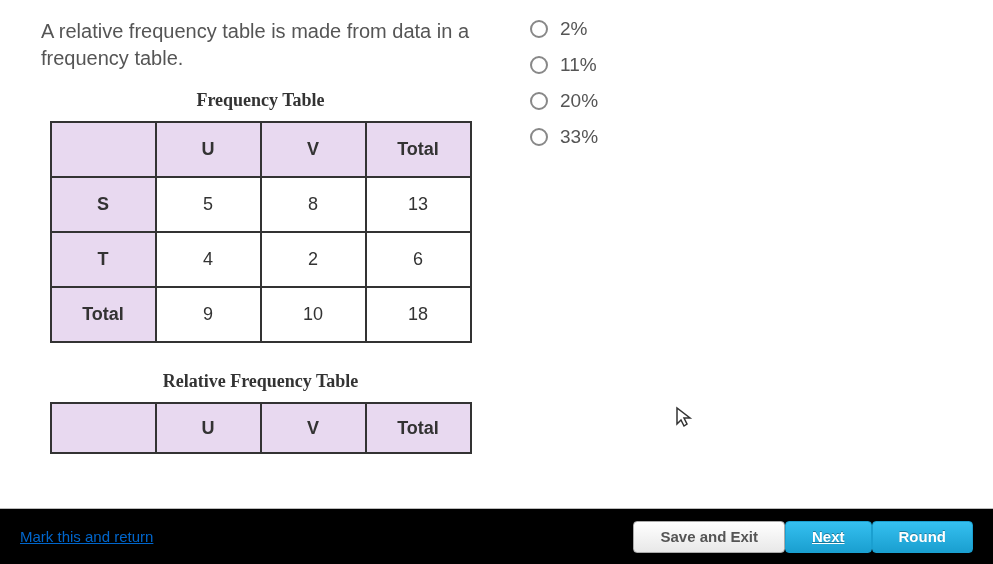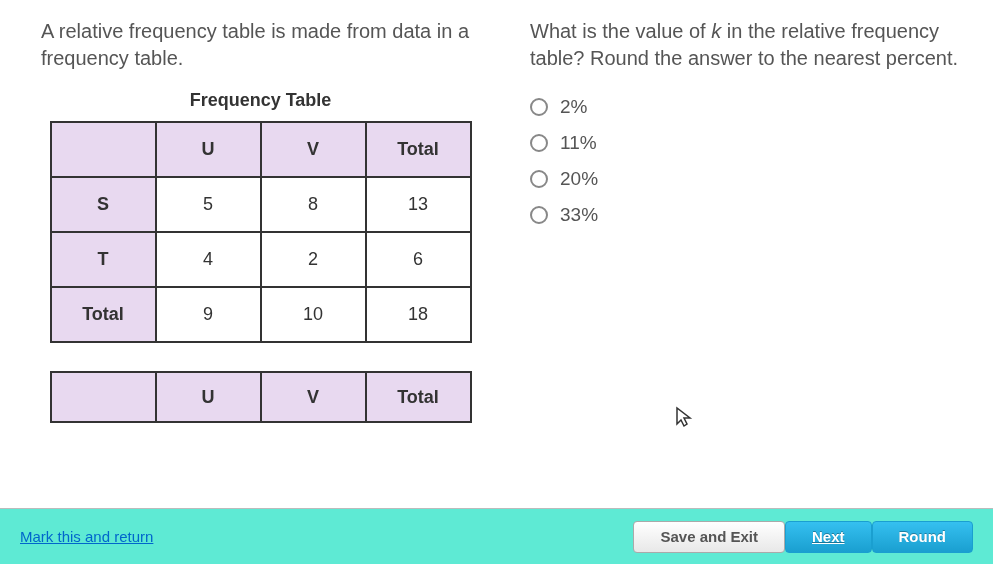--- a/index.html
+++ b/index.html
@@ -39,20 +39,21 @@
       line-height: 1.35;
       margin-bottom: 24px;
     }
     .italic-k { font-style: italic; }
     .table-title {
       text-align: center;
       font-weight: bold;
       font-size: 18px;
       color: #333;
       margin-bottom: 10px;
+      font-family: Liberation Serif, serif;
     }
     table.freq {
       border-collapse: collapse;
       margin: 0 auto 28px auto;
     }
     table.freq th, table.freq td {
       border: 2px solid #333;
       width: 105px;
       height: 55px;
       text-align: center;
@@ -92,21 +93,21 @@
       font-size: 19px;
       color: #555;
     }
     .footer-bar {
       position: absolute;
       bottom: 0;
       left: 0;
       right: 0;
       height: 56px;
       border-top: 1px solid #bbb;
-      background: #5eead4;
+      background: #000000;
       display: flex;
       align-items: center;
       padding: 0 20px;
     }
     .mark-return {
       color: #0066cc;
       font-size: 15px;
       text-decoration: underline;
       cursor: pointer;
     }
@@ -182,36 +183,34 @@
       </tr>
       <tr>
         <th>Total</th>
         <td>9</td>
         <td>10</td>
         <td>18</td>
       </tr>
     </tbody>
       </table>
 
+    <div class="table-title">Relative Frequency Table</div>
     <table class="freq rel-freq">
       <tbody>
           <tr>
         <th></th>
         <th>U</th>
         <th>V</th>
         <th>Total</th>
       </tr>
     </tbody>
       </table>
   </div>
 
   <div class="right-panel">
-    <p class="question-text">
-      <span>What is the value of </span><span class="italic-k">k</span><span> in the relative frequency table? Round the answer to the nearest percent.</span>
-    </p>
 
     <div class="options">
       <div class="option">
         <span class="radio-circle"></span>
         <span class="option-label">2%</span>
       </div>
       <div class="option">
         <span class="radio-circle"></span>
         <span class="option-label">11%</span>
       </div>

